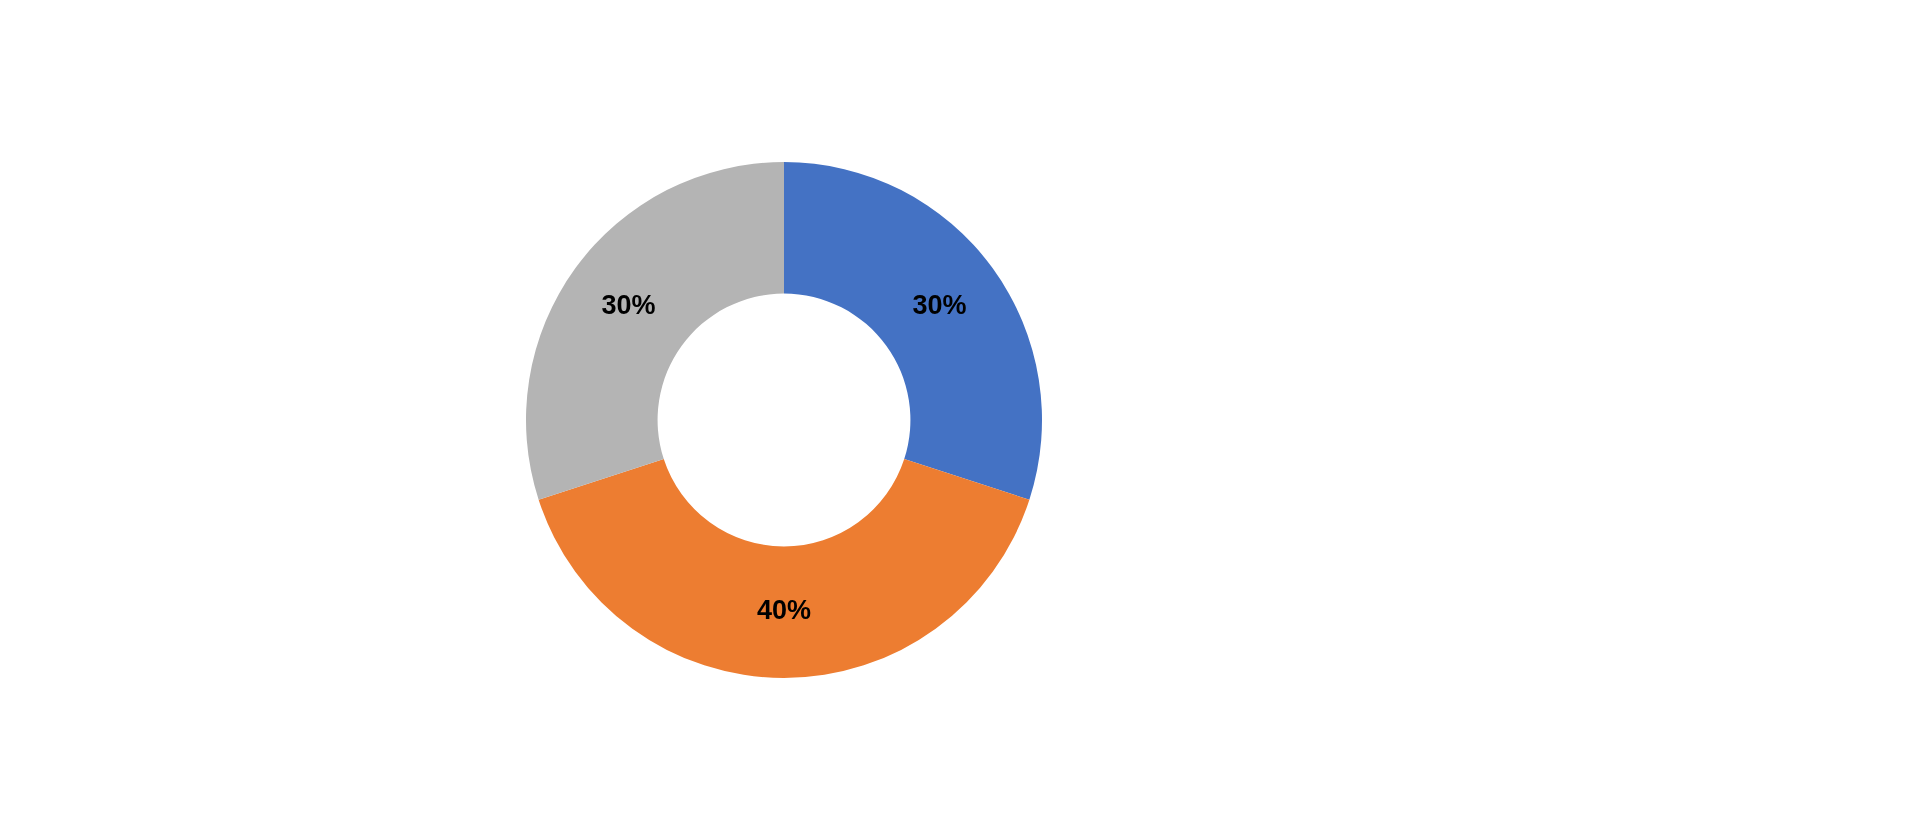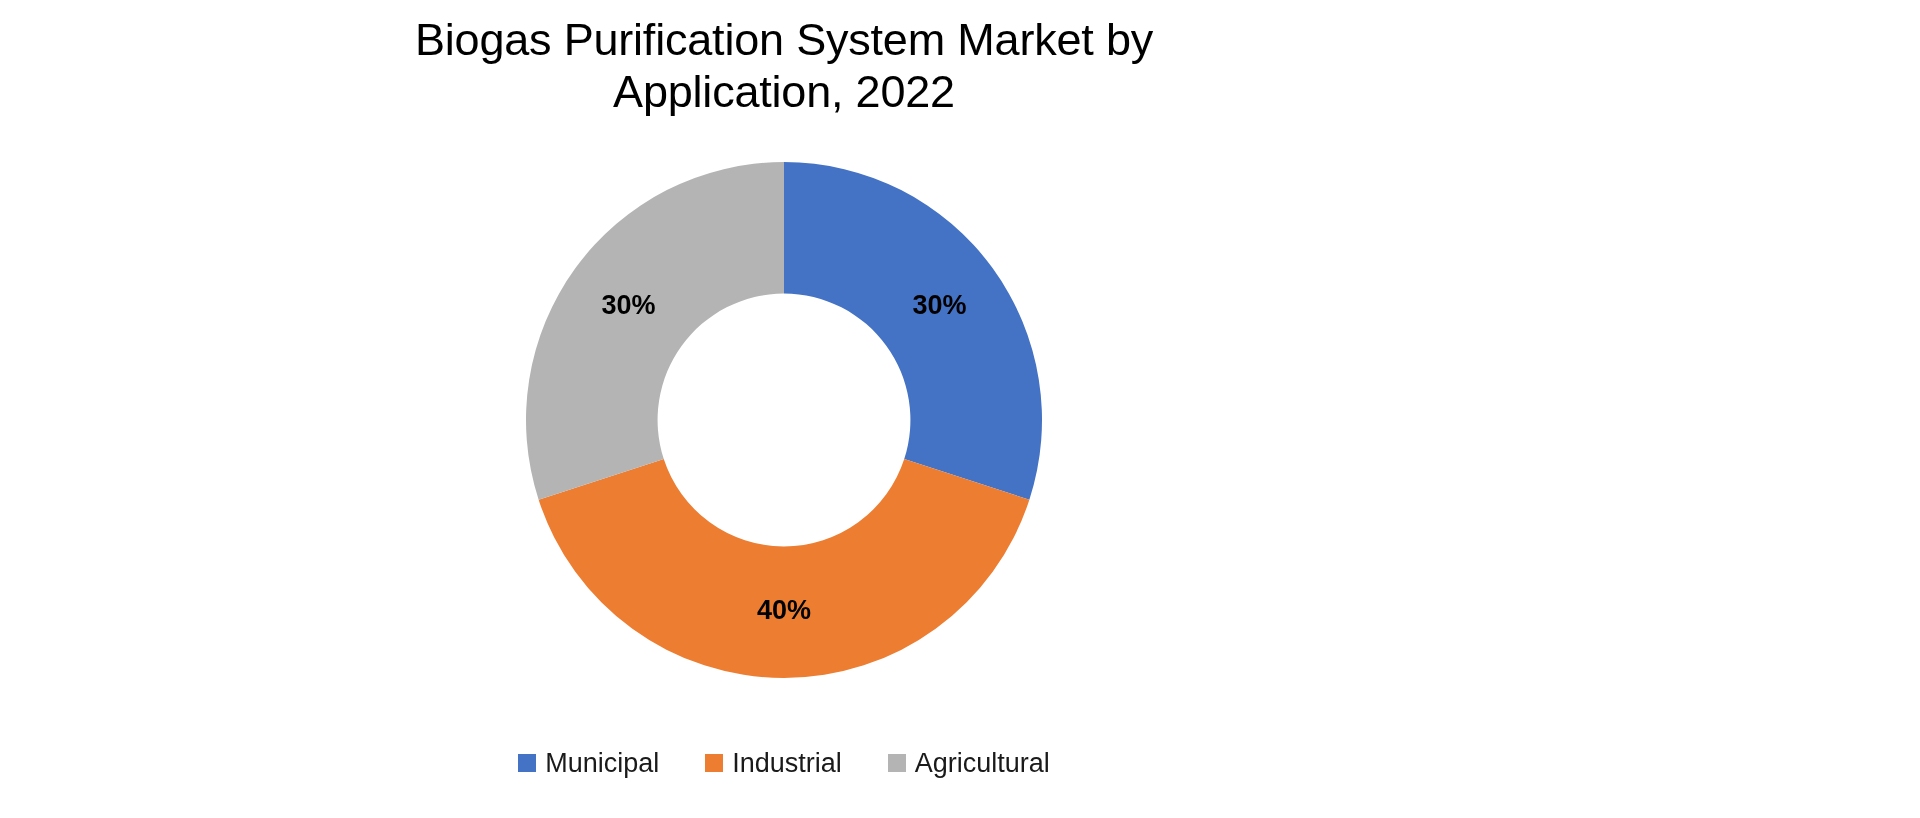--- a/index.html
+++ b/index.html
@@ -95,46 +95,30 @@
     color: #1a1a1a;
     line-height: 30px;
     white-space: nowrap;
   }
 </style>
 </head>
 <body>
 
 <div id="chart-figure">
 
-  <div id="chart-title">Biogas Purification System Market by
-Application, 2022</div>
 
   <div id="plot-area">
     <svg id="donut-svg" width="520" height="520" viewBox="0 0 520 520">
       <g id="slices-group">
           <path d="M 260 2 A 258 258 0 0 1 505.3725812041496 339.7263845487364 L 380.2325647900333 299.06592842888085 A 126.42 126.42 0 0 0 260 133.57999999999998 Z" fill="#4472C4"></path>
           <path d="M 505.3725812041496 339.7263845487364 A 258 258 0 0 1 14.627418795850389 339.72638454873646 L 139.7674352099667 299.06592842888085 A 126.42 126.42 0 0 0 380.2325647900333 299.06592842888085 Z" fill="#ED7D31"></path>
           <path d="M 14.627418795850389 339.72638454873646 A 258 258 0 0 1 259.99999999999994 2 L 260 133.57999999999998 A 126.42 126.42 0 0 0 139.7674352099667 299.06592842888085 Z" fill="#B4B4B4"></path>
         </g>
       <g id="labels-group">
           <text x="415.50115648880865" y="147.02179665686373" class="slice-label">30%</text>
           <text x="260" y="452.21000000000004" class="slice-label">40%</text>
           <text x="104.49884351119132" y="147.02179665686376" class="slice-label">30%</text>
         </g>
     </svg>
   </div>
 
-  <div id="legend">
-    <div class="legend-item">
-      <span class="legend-swatch" style="background: rgb(68, 114, 196);"></span>
-      <span class="legend-label">Municipal</span>
-    </div>
-    <div class="legend-item">
-      <span class="legend-swatch" style="background: rgb(237, 125, 49);"></span>
-      <span class="legend-label">Industrial</span>
-    </div>
-    <div class="legend-item">
-      <span class="legend-swatch" style="background: rgb(180, 180, 180);"></span>
-      <span class="legend-label">Agricultural</span>
-    </div>
-  </div>
 
 </div>
 
 </body></html>

